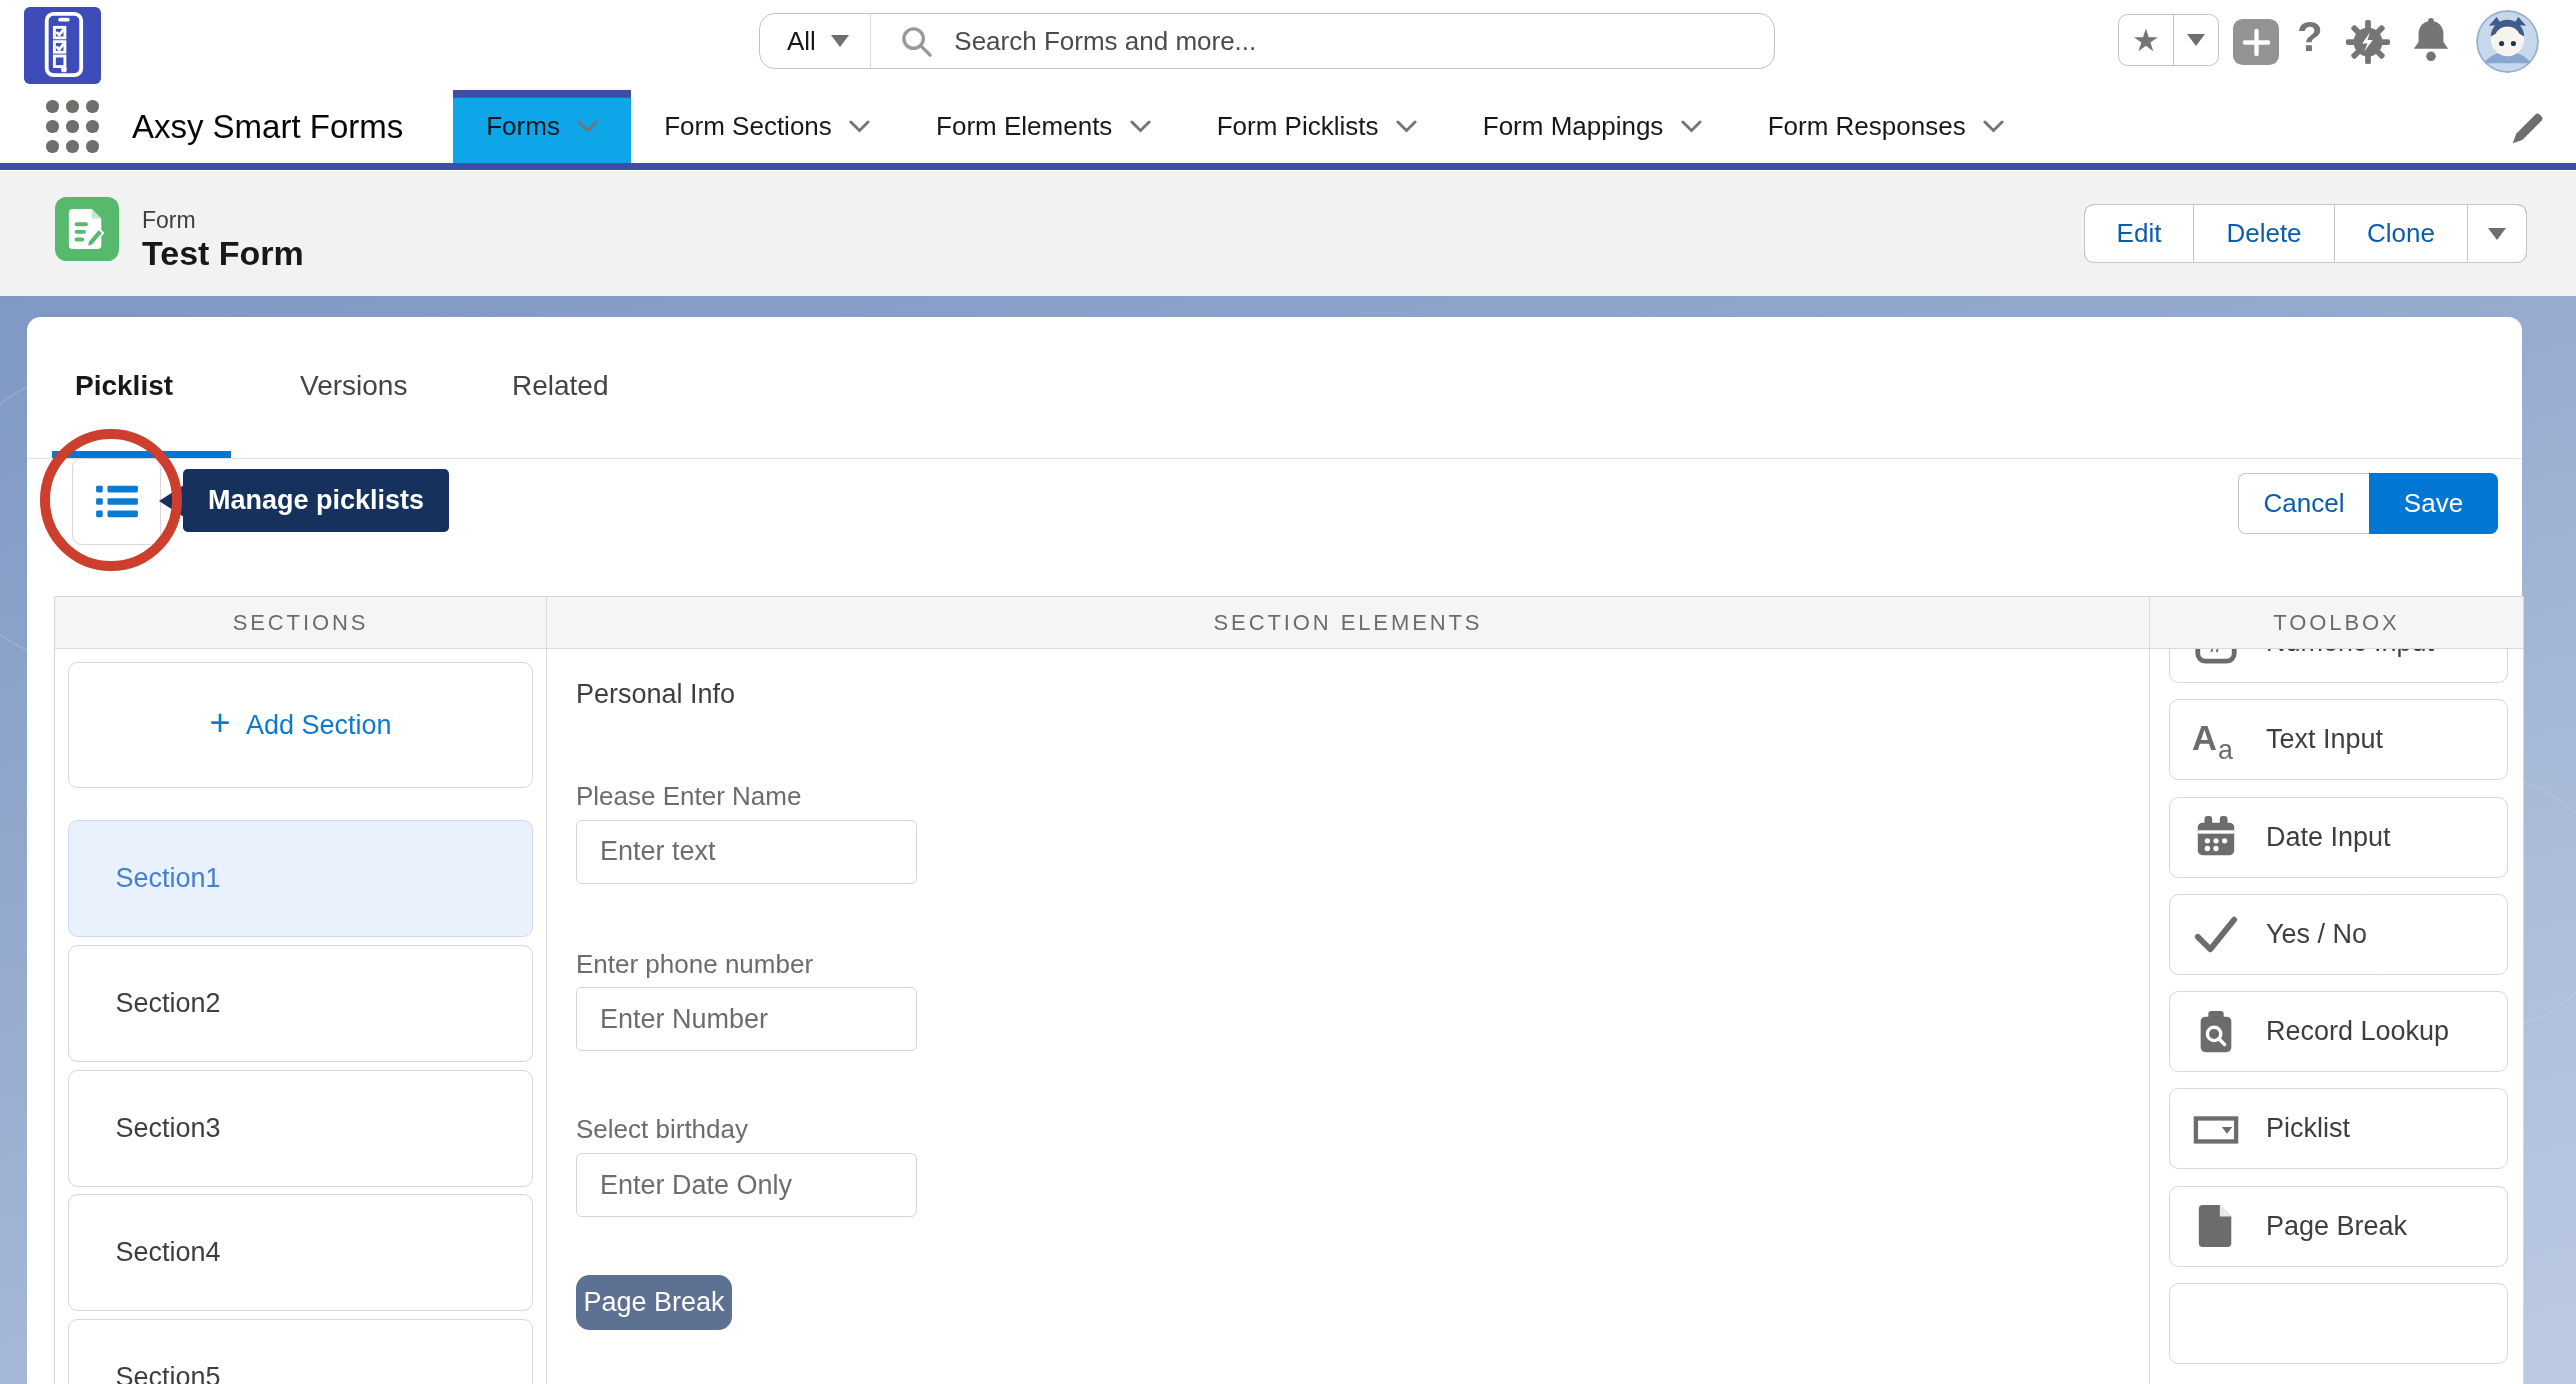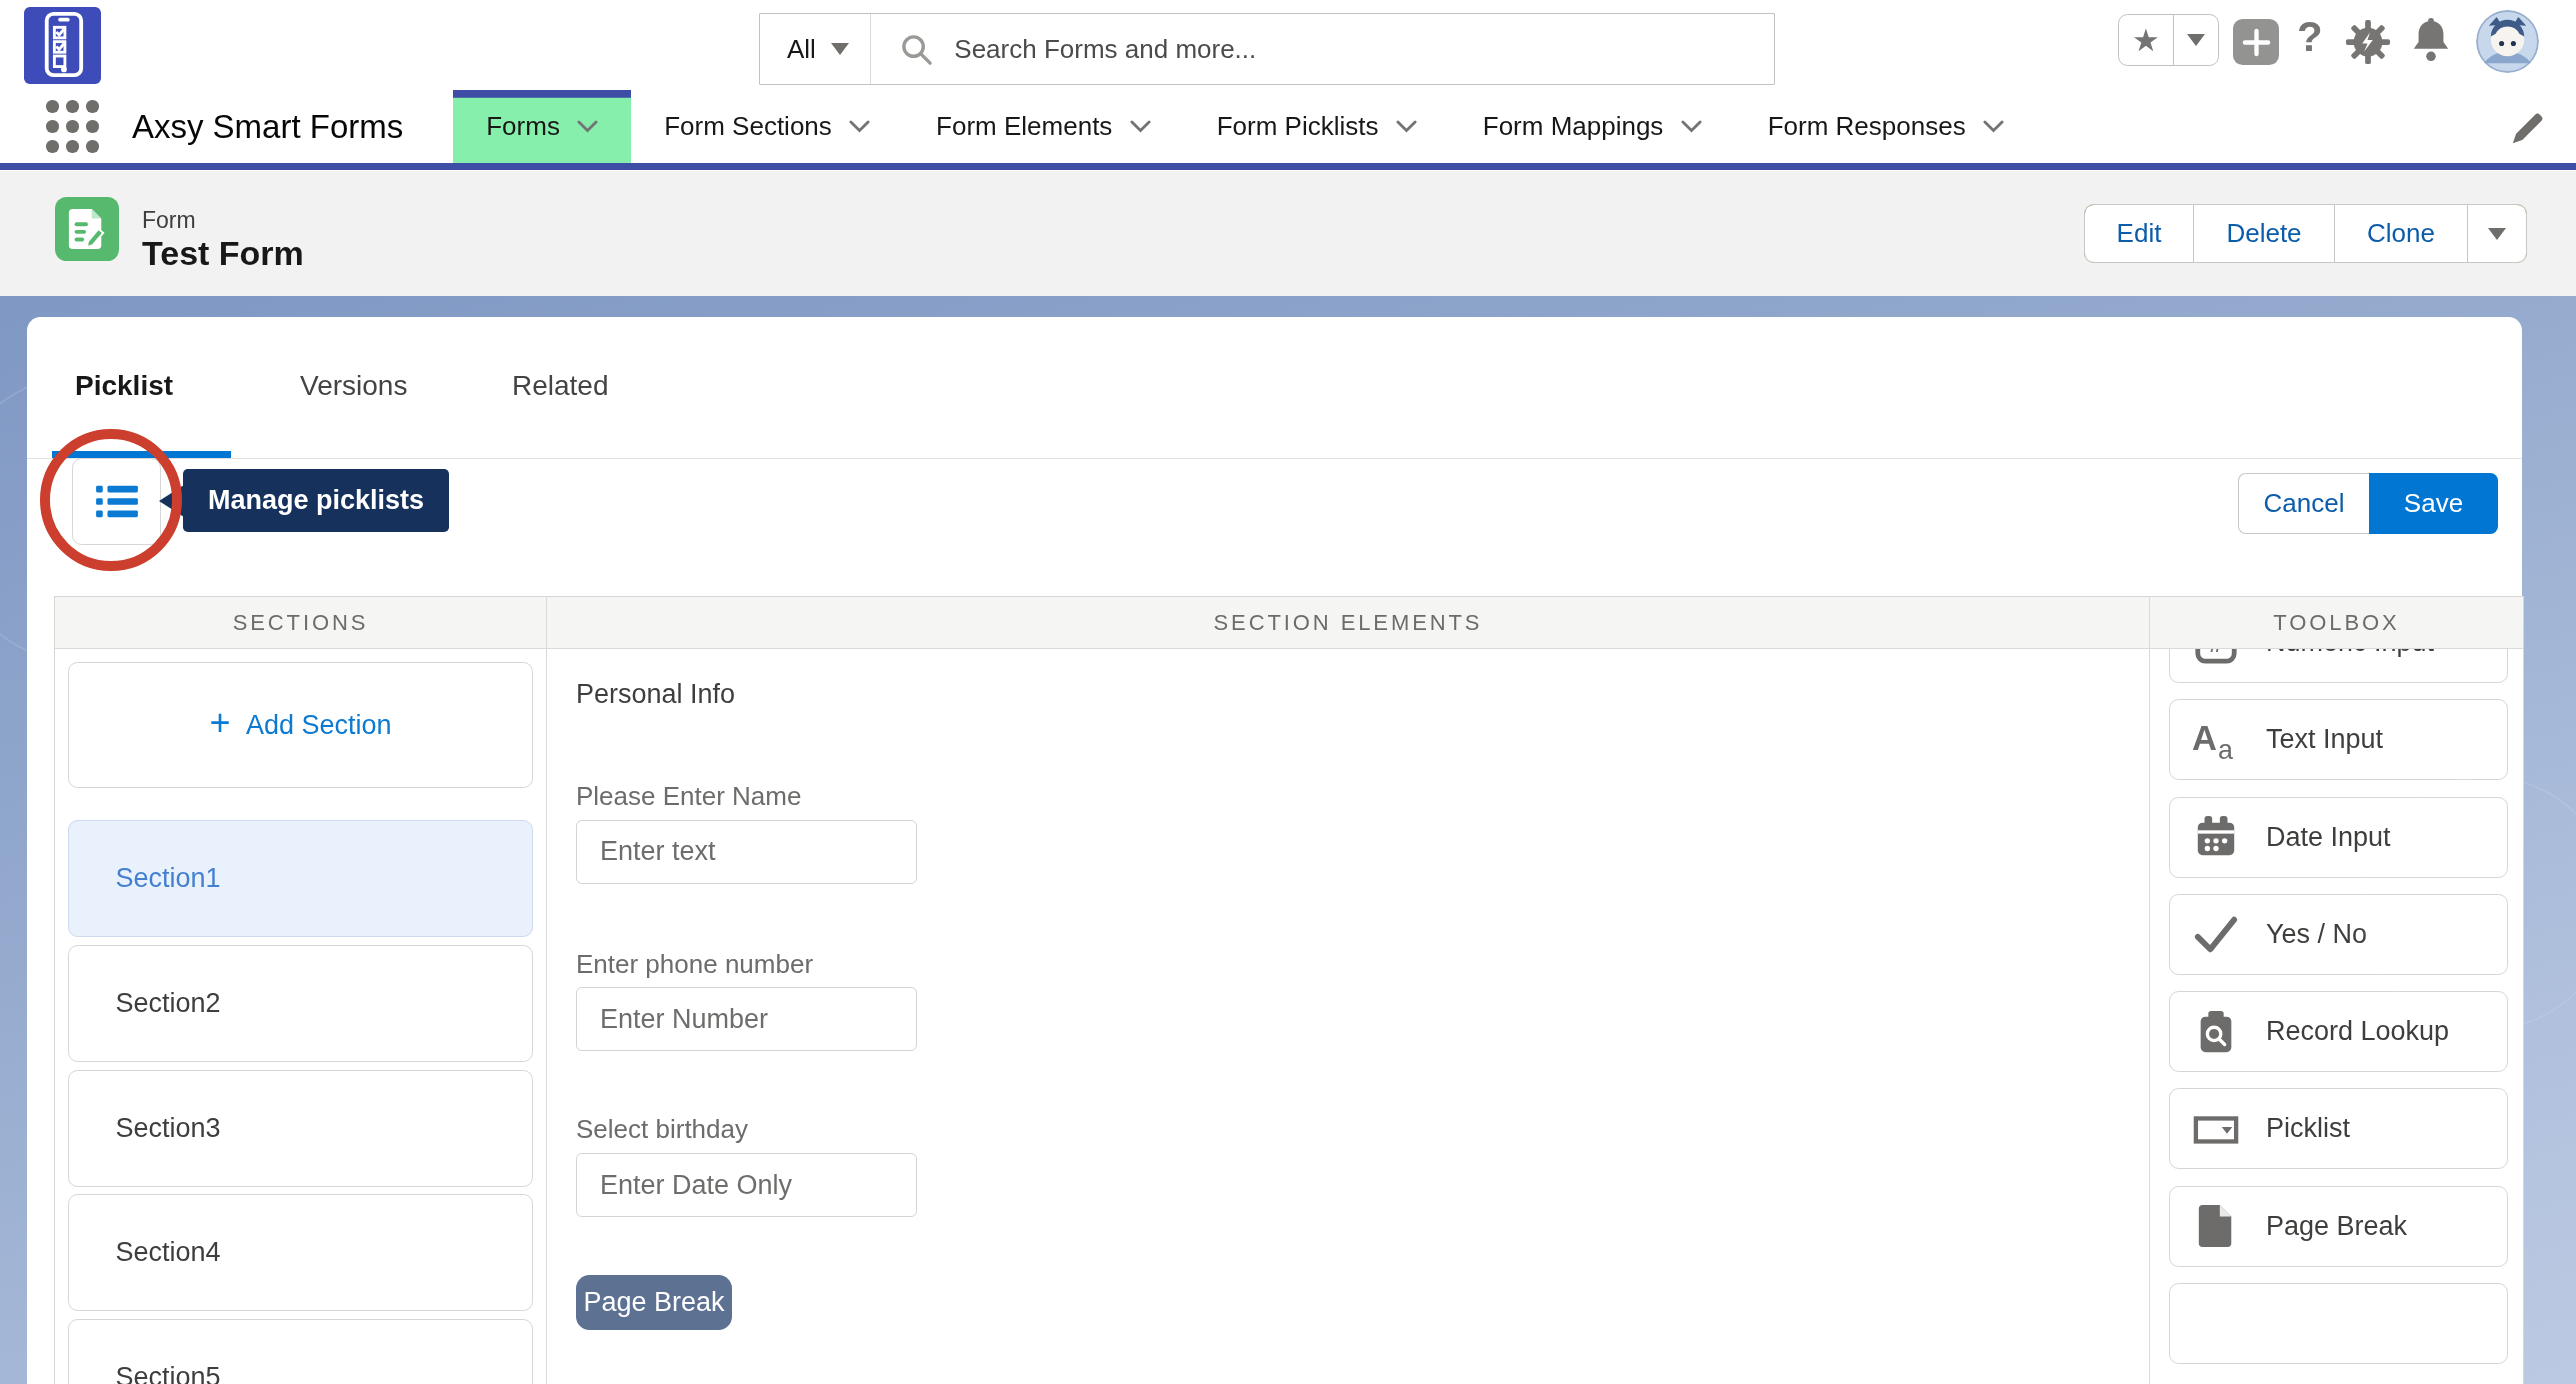--- a/index.html
+++ b/index.html
@@ -3,21 +3,21 @@
 <meta charset="utf-8">
 <style>
   html,body{margin:0;padding:0;}
   body{font-family:"Liberation Sans", sans-serif; background:#fff;}
   .screen{position:relative;width:2576px;height:1384px;overflow:hidden;background:#fff;}
   svg{display:block;}
 
   
   .g-header{position:absolute;top:0;left:0;width:2576px;height:90px;background:#fff;}
   .app-logo{position:absolute;left:24px;top:6.7px;width:77px;height:77px;background:#3d4cb8;border-radius:5.8px;display:flex;align-items:center;justify-content:center;}
-  .search-box{position:absolute;left:759px;top:13.4px;width:1016px;height:72px;border:1.9px solid #c4c2c0;border-radius:1px;display:flex;align-items:center;background:#fff;box-sizing:border-box;}
+  .search-box{position:absolute;left:759px;top:13.4px;width:1016px;height:56px;border:1.9px solid #c4c2c0;border-radius:16px;display:flex;align-items:center;background:#fff;box-sizing:border-box;}
   .search-scope{display:flex;align-items:center;gap:15.4px;padding:0 21px 0 27px;height:100%;border-right:1.9px solid #dcdad8;font-size:26px;color:#181818;cursor:pointer;}
   .caret-down{width:0;height:0;border-left:9.6px solid transparent;border-right:9.6px solid transparent;border-top:12.5px solid #706e6b;}
   .search-mag{margin-left:29px;}
   .search-input{border:none;outline:none;flex:1;margin-left:19px;font-size:26px;color:#3e3e3c;font-family:"Liberation Sans",sans-serif;background:transparent;}
   .search-input::placeholder{color:#4b4b4a;opacity:1;}
   .fav-group{position:absolute;left:2118px;top:14.4px;height:52px;border:1.9px solid #c4c2c0;border-radius:9.6px;display:flex;align-items:stretch;box-sizing:border-box;background:#fff;}
   .fav-star{display:flex;align-items:center;justify-content:center;width:54px;border-right:1.9px solid #c4c2c0;font-size:31px;color:#747474;cursor:pointer;}
   .fav-caret{display:flex;align-items:center;justify-content:center;width:44px;cursor:pointer;}
   .plus-btn{position:absolute;left:2233px;top:19px;width:46px;height:46px;background:#939392;border-radius:9.6px;display:flex;align-items:center;justify-content:center;cursor:pointer;}
   .help-btn{position:absolute;left:2297px;top:13.4px;font-size:42px;font-weight:bold;color:#767574;cursor:pointer;}
@@ -25,21 +25,21 @@
   .bell-btn{position:absolute;left:2409px;top:17.3px;cursor:pointer;}
   .avatar{position:absolute;left:2476px;top:9.6px;width:63px;height:63px;border-radius:50%;overflow:hidden;cursor:pointer;}
 
   
   .nav-bar{position:absolute;top:90px;left:0;width:2576px;height:73px;background:#fff;border-bottom:7.7px solid #3e4da5;display:flex;align-items:stretch;box-sizing:content-box;}
   .waffle{display:grid;grid-template-columns:repeat(3,12.5px);grid-template-rows:repeat(3,12.5px);gap:7.7px;align-self:center;margin-left:46px;cursor:pointer;}
   .waffle i{background:#706e6b;border-radius:50%;}
   .app-name{align-self:center;margin-left:33px;font-size:33px;color:#080707;white-space:nowrap;}
   .nav-tabs{display:flex;margin-left:50px;height:100%;}
   .nav-tab{display:flex;align-items:center;gap:17.3px;padding:0 33px;font-size:26px;color:#181818;cursor:pointer;white-space:nowrap;}
-  .nav-tab.active{background:#86efac;box-shadow:inset 0 7.7px 0 #3e4da5;}
+  .nav-tab.active{background:#0ea5e9;box-shadow:inset 0 7.7px 0 #3e4da5;}
   .nav-pencil{position:absolute;right:29px;top:19px;cursor:pointer;}
 
   
   .rec-header{position:absolute;top:171px;left:0;width:2576px;height:125px;background:#f3f2f2;}
   .rec-icon{position:absolute;left:55px;top:26px;width:64px;height:64px;background:#56b96d;border-radius:11.5px;display:flex;align-items:center;justify-content:center;}
   .rec-entity{position:absolute;left:142px;top:36px;font-size:23px;color:#3e3e3c;}
   .rec-title{position:absolute;left:142px;top:63px;font-size:34px;font-weight:bold;color:#181818;}
   .rec-actions{position:absolute;left:2084px;top:33px;height:59px;display:flex;border:1.9px solid #c9c7c5;border-radius:9.6px;background:#4d7c0f;box-sizing:border-box;overflow:hidden;}
   .rec-btn{display:flex;align-items:center;justify-content:center;font-size:26px;color:#0b5cab;border-right:1.9px solid #c9c7c5;cursor:pointer;background:#fff;}
   .rec-btn:last-child{border-right:none;}

